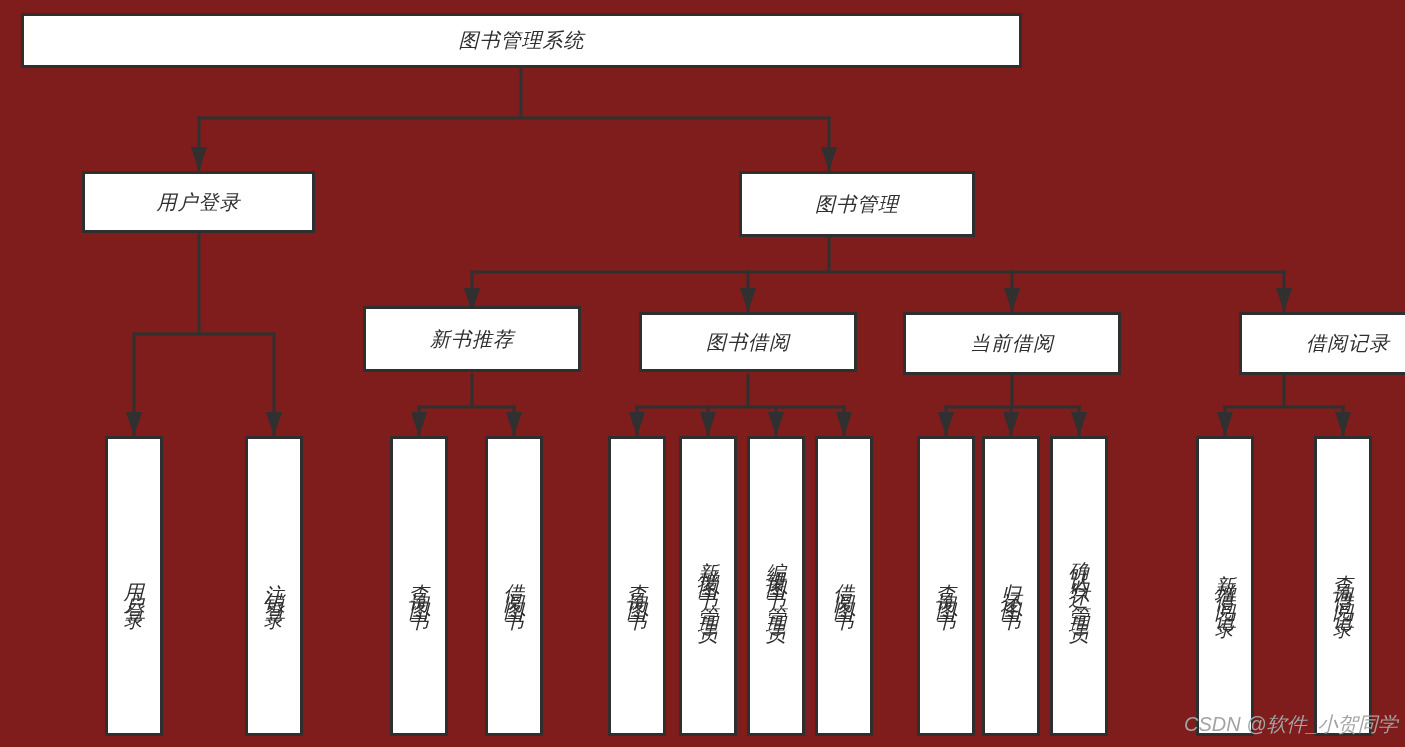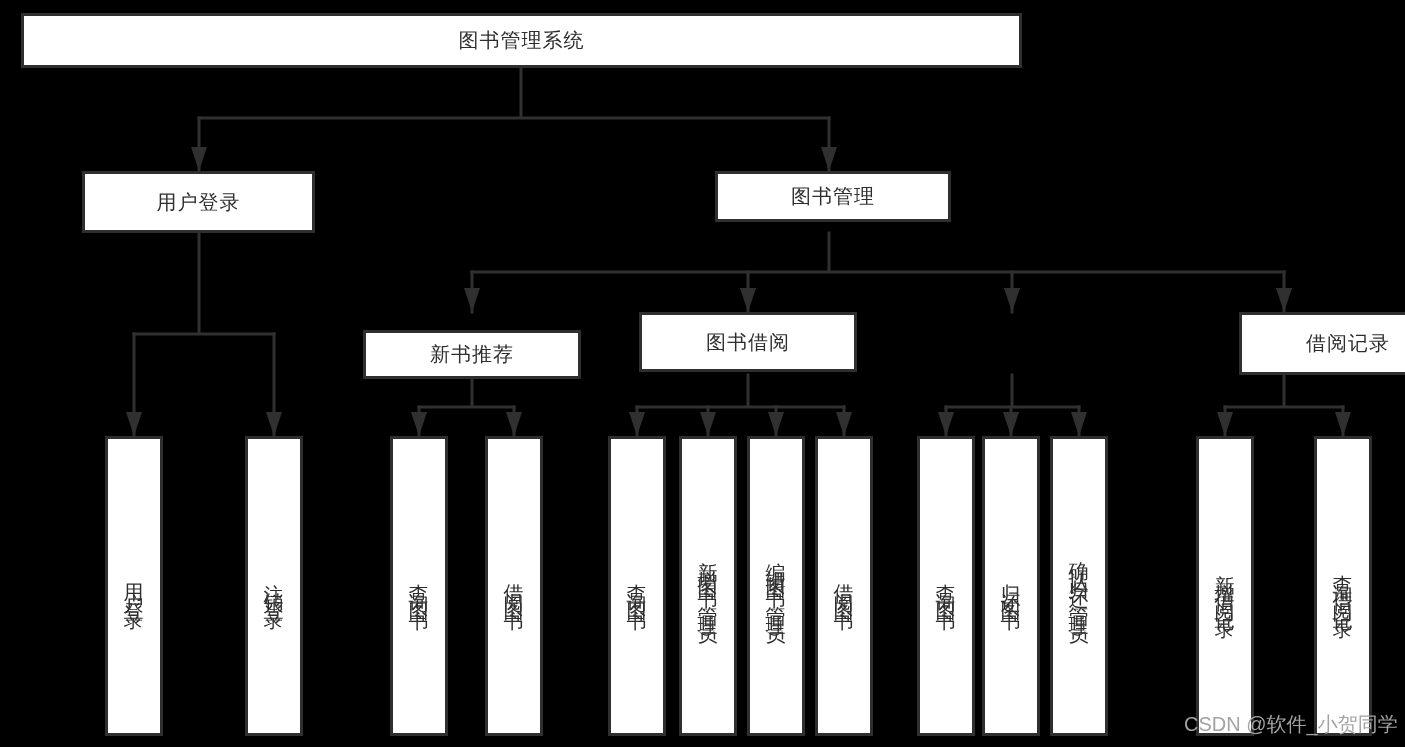--- a/index.html
+++ b/index.html
@@ -5,22 +5,23 @@
   html, body {
     margin: 0;
     padding: 0;
     background: #ffffff;
     font-family: "Liberation Sans", "DejaVu Sans", sans-serif;
   }
   #canvas {
     position: relative;
     width: 1405px;
     height: 747px;
-    background: #000000;
+    background: #7f1d1d;
     overflow: hidden;
+    font-style: italic;
   }
   #connectors {
     position: absolute;
     left: 0; top: 0;
     width: 1405px;
     height: 747px;
     z-index: 1;
     pointer-events: none;
   }
   .conn {
@@ -122,29 +123,32 @@
     </g>
   </svg>
 
   <div class="node hnode" style="left:21px; top:13px; width:1001px; height:55px;">
     <span>图书管理系统</span>
   </div>
 
   <div class="node hnode" style="left:82px; top:171px; width:233px; height:62px;">
     <span>用户登录</span>
   </div>
-  <div class="node hnode" style="left:715px; top:171px; width:236px; height:51px;">
+  <div class="node hnode" style="left:739px; top:171px; width:236px; height:66px;">
     <span>图书管理</span>
   </div>
 
-  <div class="node hnode" style="left:363px; top:330px; width:218px; height:49px;">
+  <div class="node hnode" style="left:363px; top:306px; width:218px; height:66px;">
     <span>新书推荐</span>
   </div>
   <div class="node hnode" style="left:639px; top:312px; width:218px; height:60px;">
     <span>图书借阅</span>
+  </div>
+  <div class="node hnode" style="left:903px; top:312px; width:218px; height:63px;">
+    <span>当前借阅</span>
   </div>
   <div class="node hnode" style="left:1239px; top:312px; width:218px; height:63px;">
     <span>借阅记录</span>
   </div>
 
   <div class="node vnode" style="left:105px; top:436px; width:58px; height:300px;">
     <span>用户登录</span>
   </div>
   <div class="node vnode" style="left:245px; top:436px; width:58px; height:300px;">
     <span>注销登录</span>

